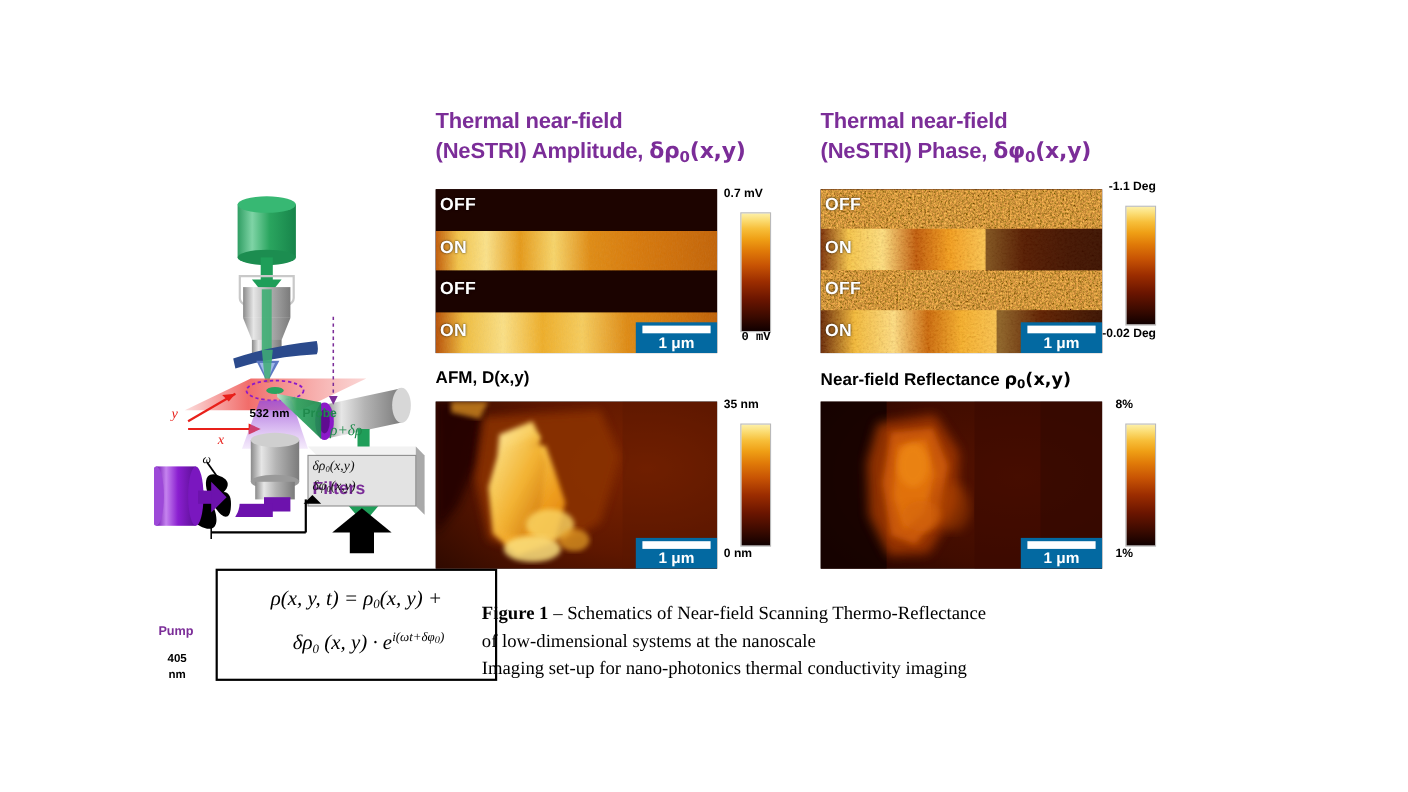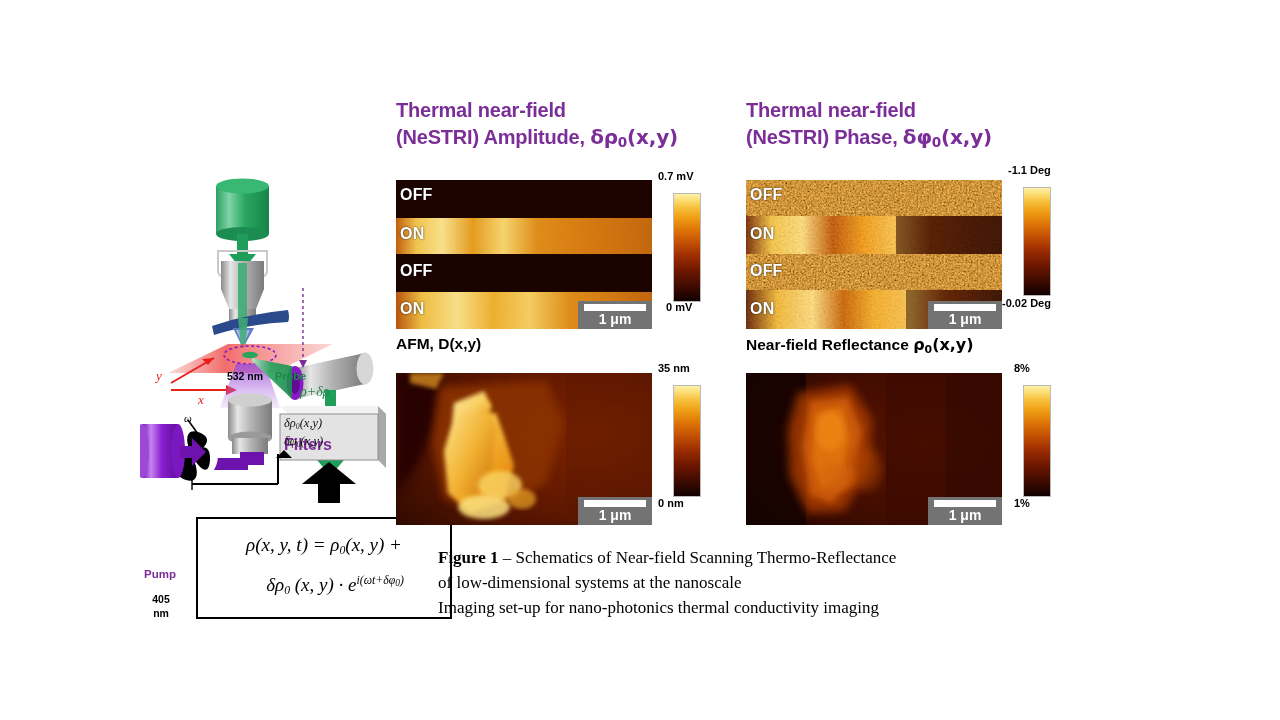--- a/index.html
+++ b/index.html
@@ -26,35 +26,35 @@
   .gk { font-family: "DejaVu Sans", sans-serif; }
 
   .small-title {
     color: #000;
     font-weight: bold;
     font-size: 15.5px;
     white-space: nowrap;
   }
 
   
-  .img-panel { position: absolute; overflow: hidden; background:#1a0300;margin-top:8px; }
+  .img-panel { position: absolute; overflow: hidden; background:#1a0300; }
 
   .scan-label {
     position: absolute;
     color: #ffffff;
     font-weight: bold;
     font-size: 16px;
     text-shadow: 0 0 2px rgba(0,0,0,.85);
     letter-spacing: 0.2px;
   }
 
   
   .scalebar-box {
     position: absolute;
-    background: #737373;
+    background: #0369a1;
     display: flex;
     flex-direction: column;
     align-items: center;
     justify-content: center;
     padding: 3px 6px 2px 6px;
   }
   .scalebar-line { background:#fff; height: 7px; width: 62px; margin-bottom:1px; }
   .scalebar-text { color:#fff; font-weight:bold; font-size:14px; line-height:15px; }
 
   
@@ -369,21 +369,21 @@
     <span class="scan-label" style="left:4px; top:120px;">ON</span>
     <div class="scalebar-box" style="right:0px; bottom:0px;">
       <div class="scalebar-line"></div>
       <div class="scalebar-text">1 μm</div>
     </div>
   </div>
 
   <div class="cbar-wrap" style="left:658px; top:170px; width:78px; height:155px;">
     <div class="cbar-top" style="left:0px; top:0px;">0.7 mV</div>
     <div class="cbar" style="left:15px; top:23px; height:107px;"></div>
-    <div class="cbar-bot" style="left:8px; top:131px;">0 mV</div>
+    <div class="cbar-bot" style="left:16px; top:131px;font-family:Liberation Mono, monospace;">0 mV</div>
   </div>
 
   <div class="abs panel-title" style="left:746px; top:97px;">
     <span>Thermal near-field</span><br>
     <span>(NeSTRI) Phase, </span><span class="gk">δφ<span class="sub">0</span>(x,y)</span>
   </div>
 
   <div class="img-panel" style="left:746px; top:172px; width:256px; height:149px;">
     <svg width="256" height="149" viewBox="0 0 256 149" preserveAspectRatio="none">
       <defs>

